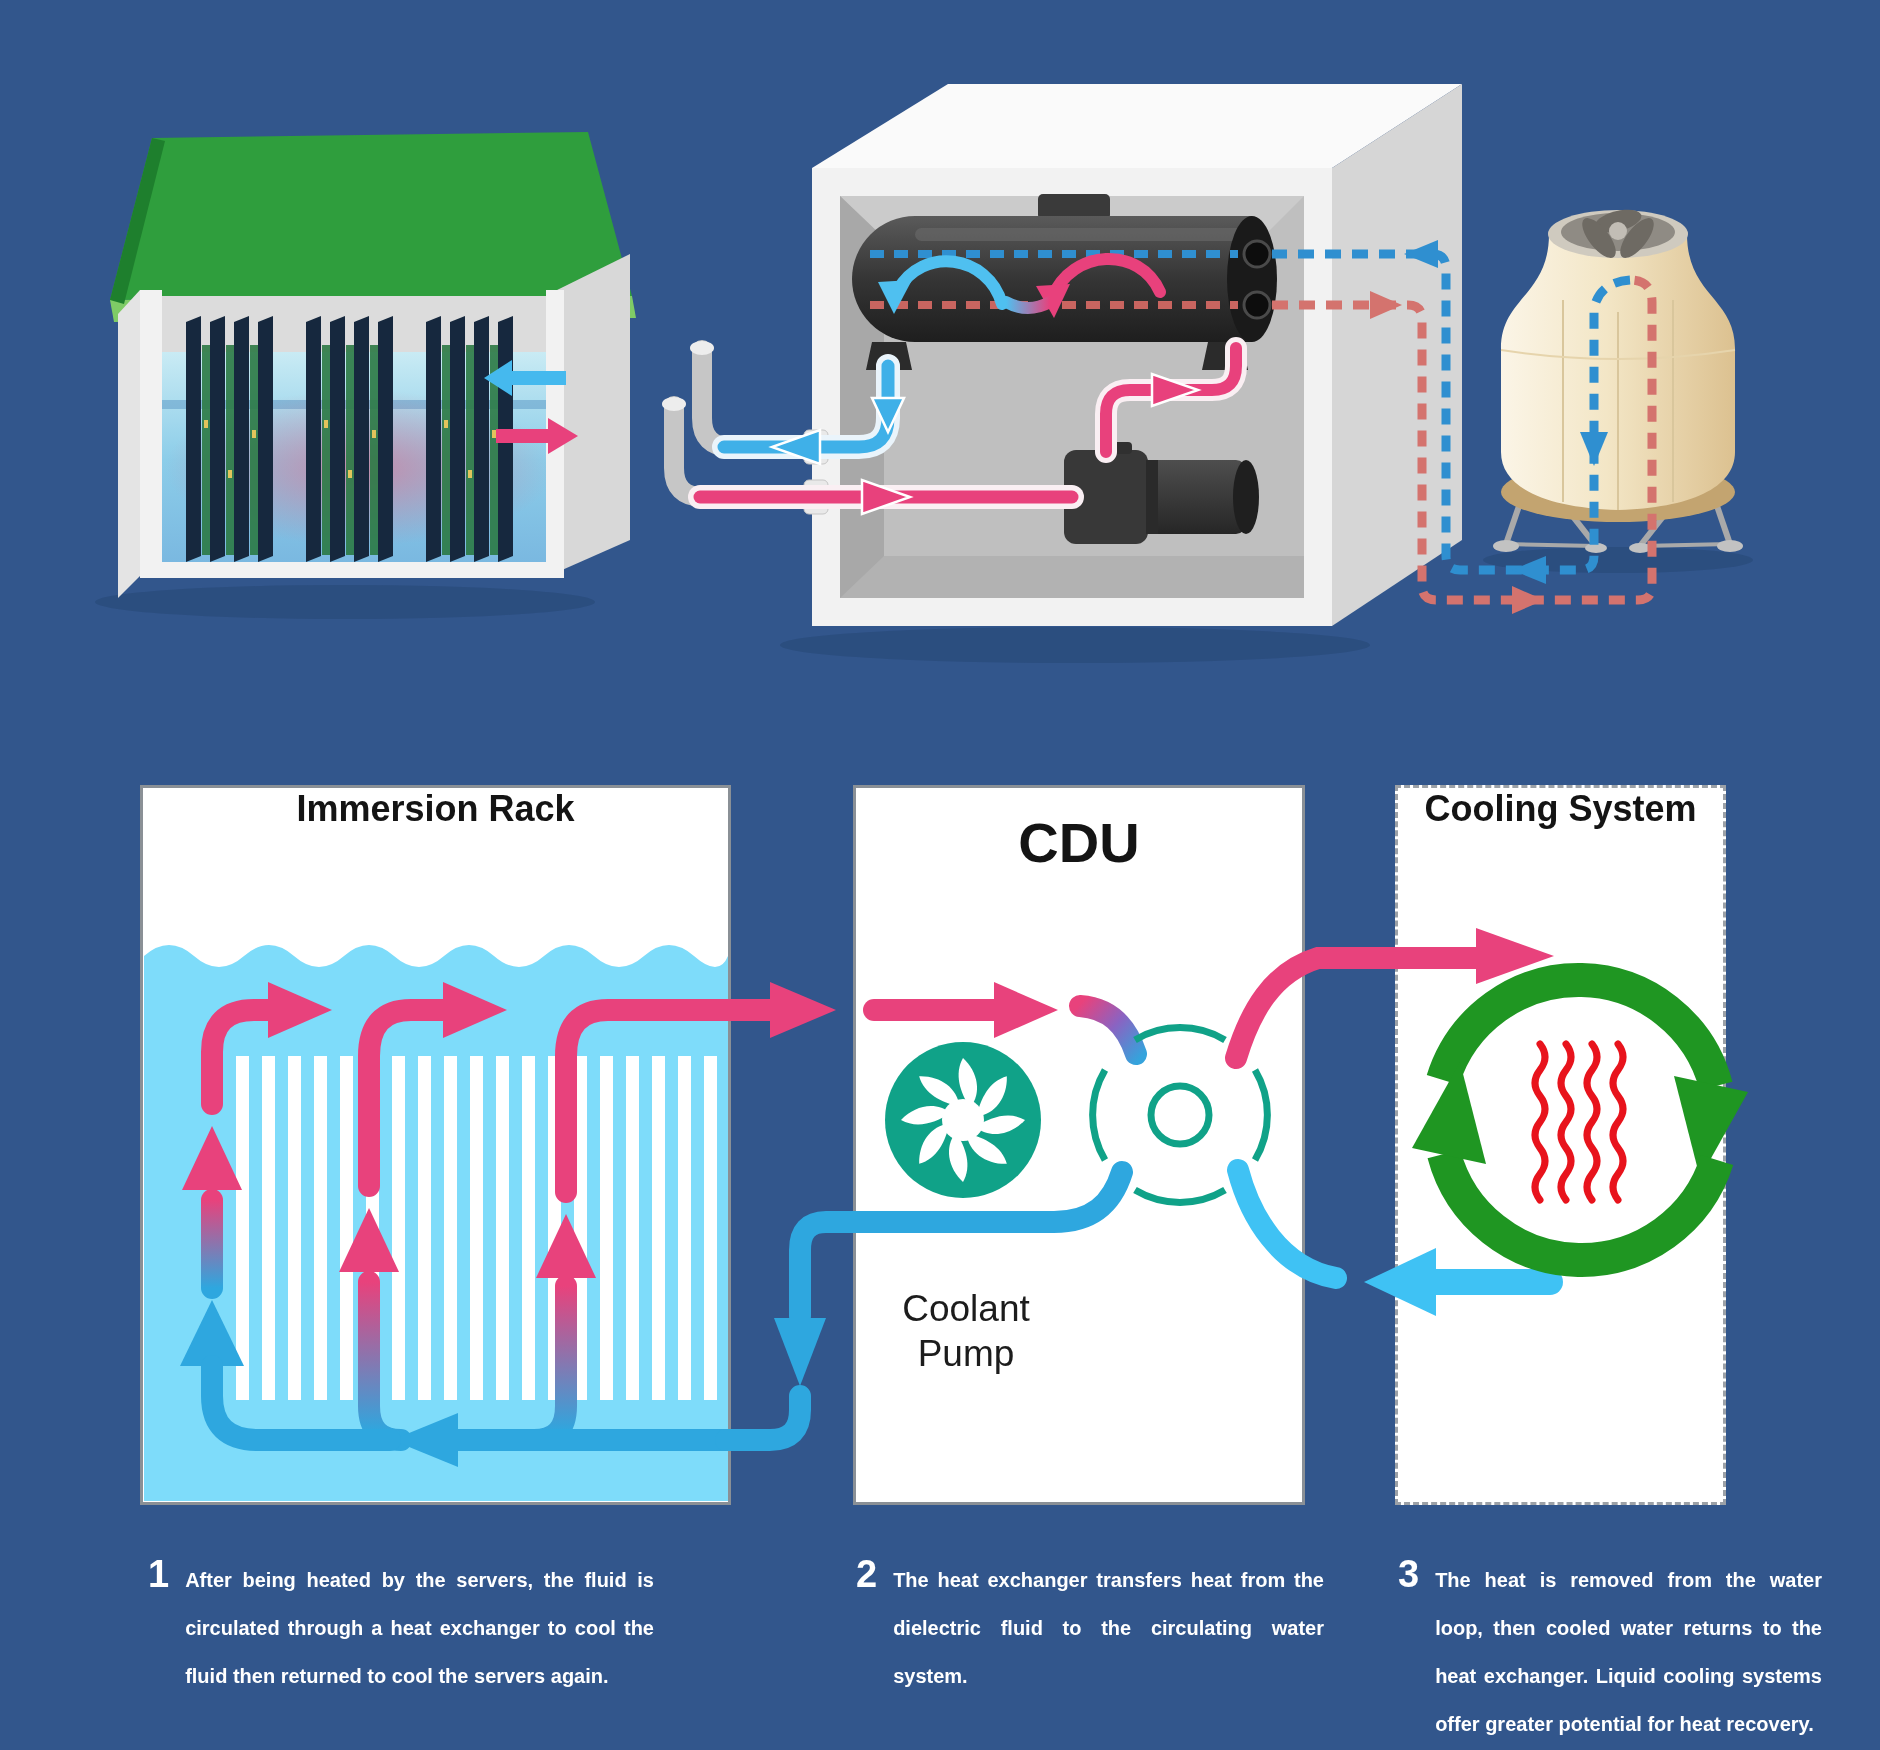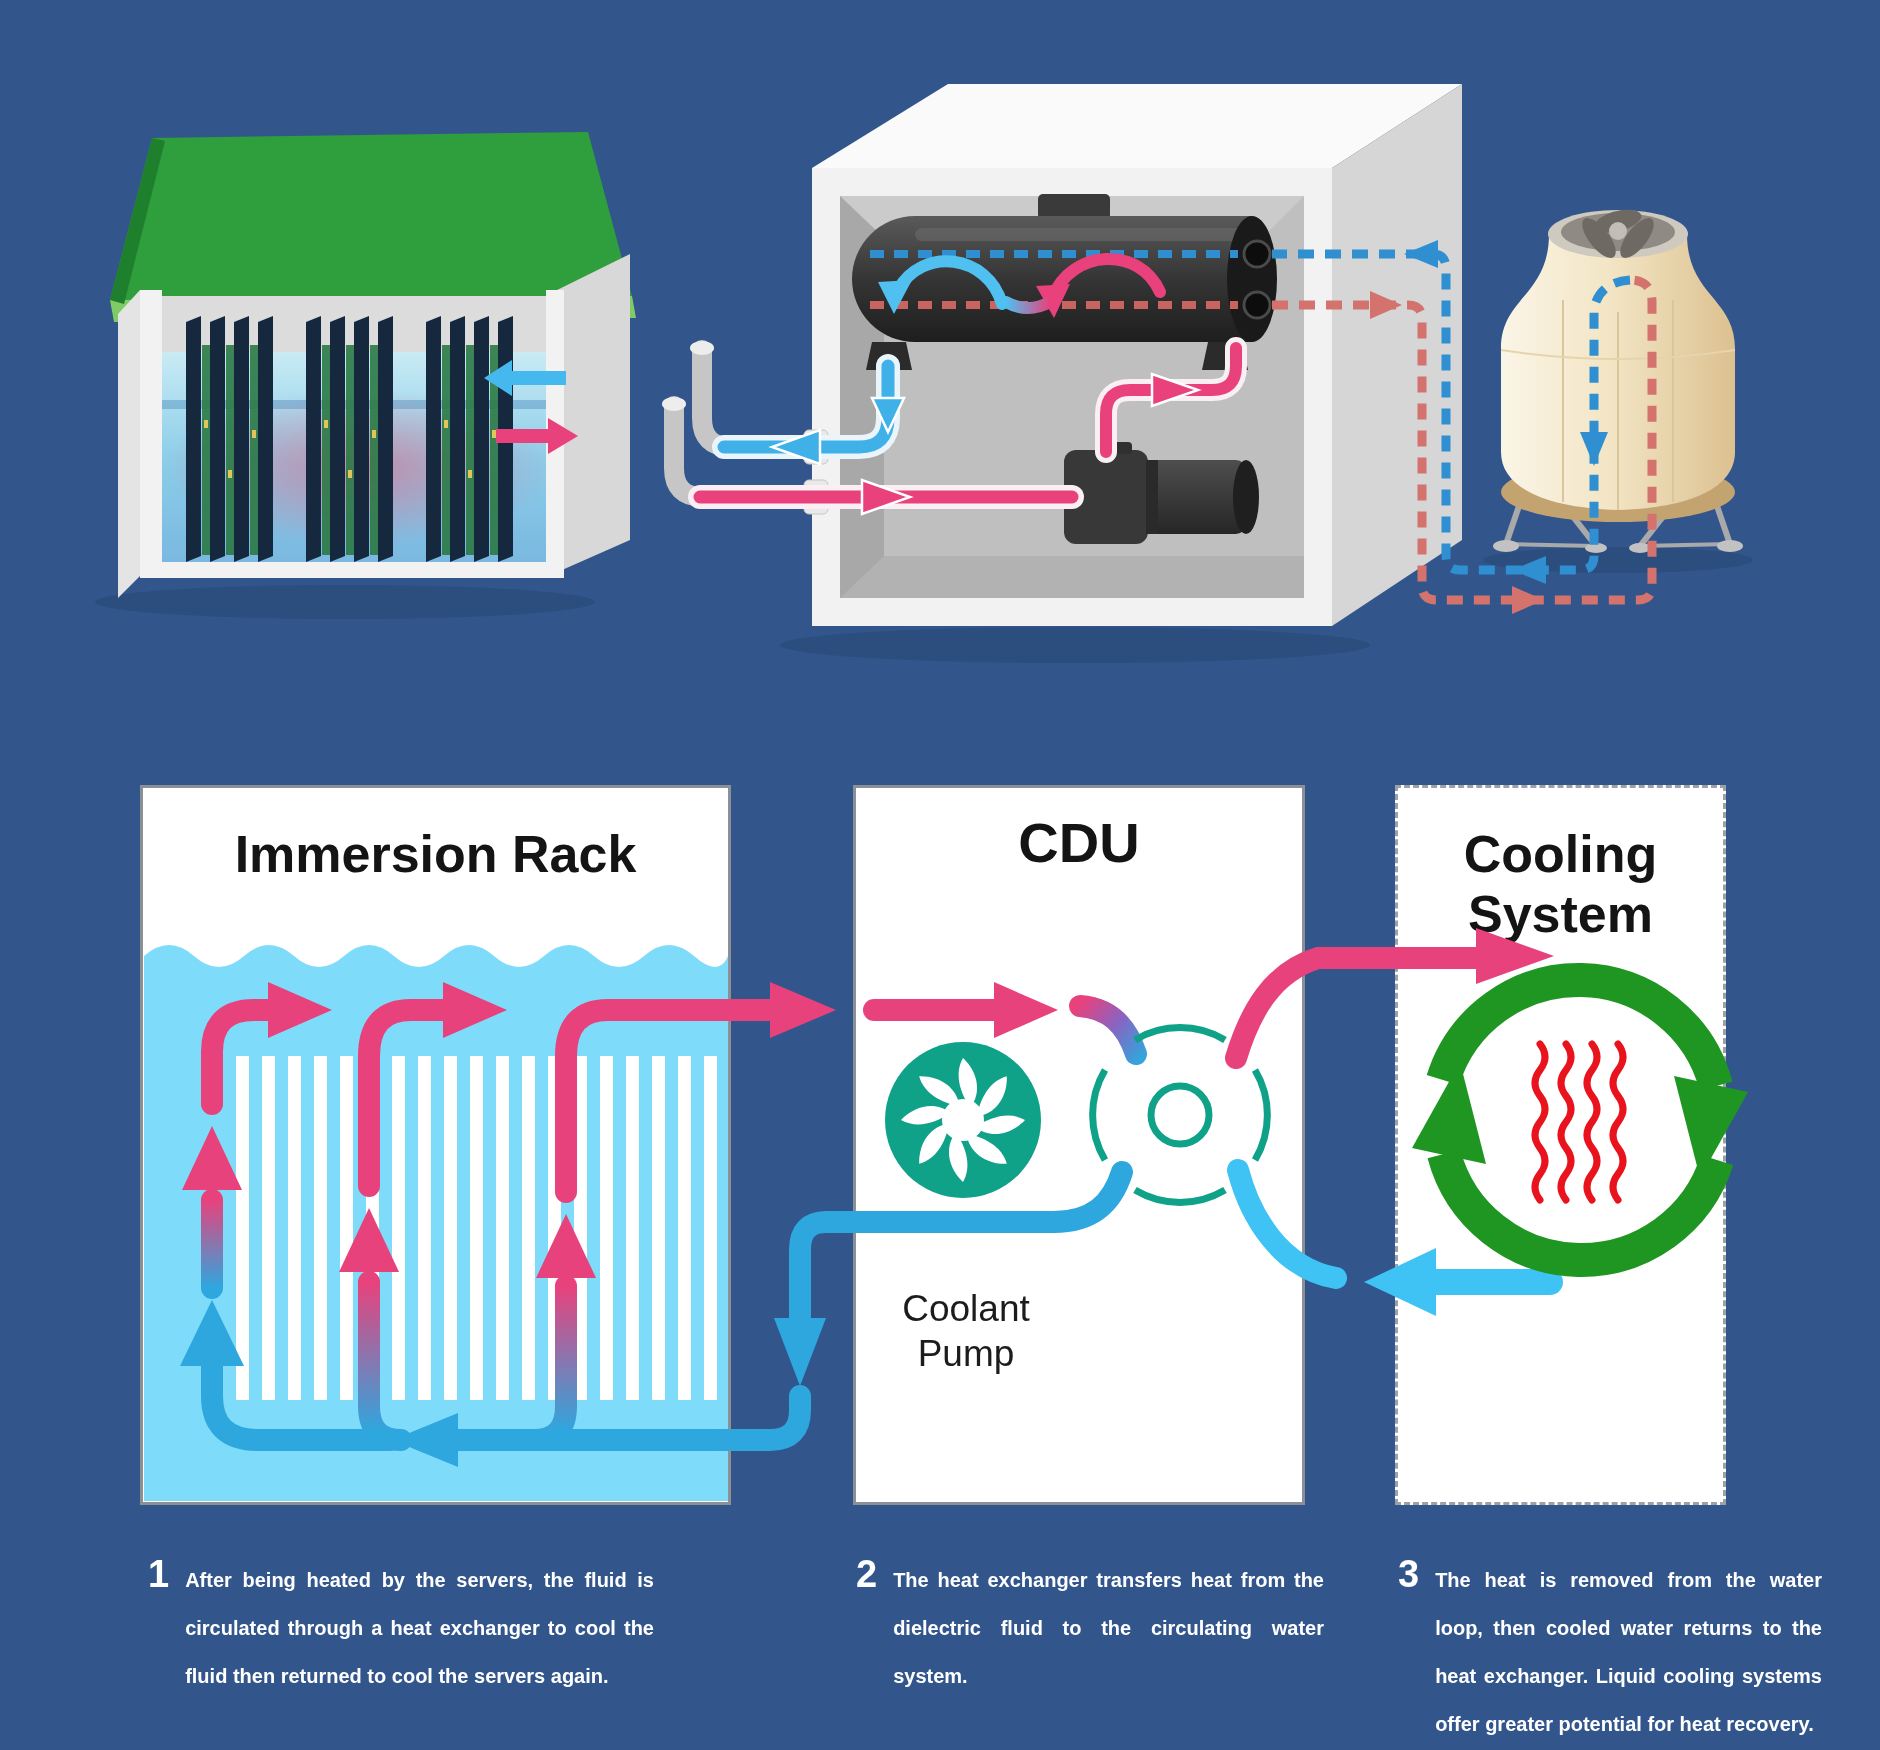--- a/index.html
+++ b/index.html
@@ -5,21 +5,21 @@
   html,body{margin:0;padding:0;background:#32568C;}
   #stage{position:relative;width:1880px;height:1750px;background:#32568C;overflow:hidden;
          font-family:"Liberation Sans","DejaVu Sans",sans-serif;}
   svg{display:block;}
   #top-art{position:absolute;left:0;top:0;z-index:1;}
   .panel{position:absolute;top:785px;height:720px;background:#FFFFFF;border:3px solid #8A9096;
          box-sizing:border-box;text-align:center;z-index:2;}
   #panel-rack{left:140px;width:591px;}
   #panel-cdu{left:853px;width:452px;}
   #panel-cool{left:1395px;width:331px;border-style:dashed;border-color:#9CA1A7;}
-  .panel-title{font-size:52px;font-weight:600;color:#141414;margin-top:36px;}
+  .panel-title{font-size:36px;font-weight:600;color:#141414;}
   #panel-cdu .panel-title{font-size:56px;font-weight:700;margin-top:22px;}
   .cdu-subtitle{font-size:29px;font-weight:600;color:#141414;margin-top:2px;}
   .icon-label{position:absolute;font-size:37px;font-weight:400;color:#1C1C1C;line-height:1.22;
               white-space:pre-line;text-align:center;}
   #label-pump{left:-12px;top:498px;width:244px;}
   #label-hx{left:205px;top:498px;width:244px;}
   #overlay{position:absolute;left:0;top:0;z-index:5;pointer-events:none;}
   .step{position:absolute;top:1556px;display:flex;color:#FFFFFF;z-index:3;}
   .step .num{font-size:38px;font-weight:700;line-height:37px;margin-right:16px;}
   .step p{margin:0;font-size:20px;font-weight:600;line-height:48px;text-align:justify;}

